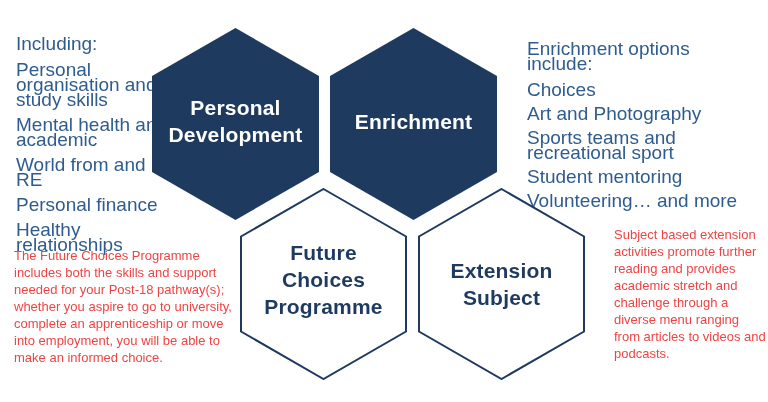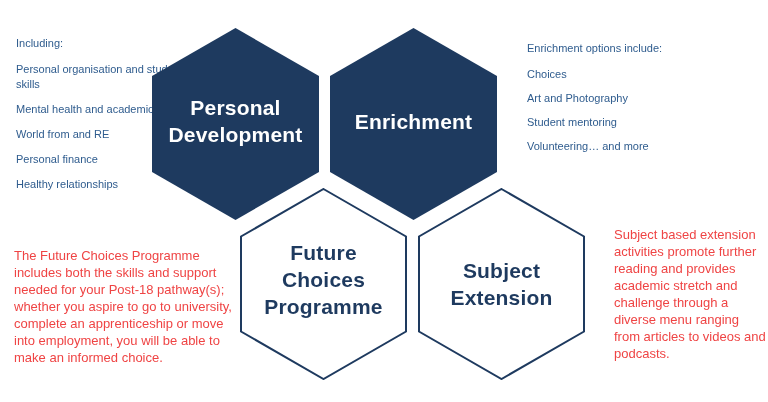--- a/index.html
+++ b/index.html
@@ -46,21 +46,21 @@
   #hex-en { left: 330px; top: 28px; }
   #hex-fc { left: 240px; top: 188px; }
   #hex-se { left: 418px; top: 188px; }
   #hex-pd .hex-label, #hex-en .hex-label { padding-bottom: 6px; }
   #hex-fc .hex-label { padding-bottom: 10px; }
 
   
   .side-list {
     position: absolute;
     color: #2f5c8e;
-    font-size: 11px;
+    font-size: 19px;
     line-height: 15px;
   }
   #left-list  { left: 16px;  top: 36px;  width: 158px; }
   #right-list { left: 527px; top: 41px;  width: 232px; }
   .list-heading { margin-bottom: 11px; }
   #left-list  .list-item { margin-bottom: 10px; }
   #right-list .list-item { margin-bottom: 9px;  }
 
   
   .para {
@@ -83,20 +83,21 @@
     <div class="list-item">Mental health and academic</div>
     <div class="list-item">World from and RE</div>
     <div class="list-item">Personal finance</div>
     <div class="list-item">Healthy relationships</div>
   </div>
 
   <div class="side-list" id="right-list">
     <div class="list-heading">Enrichment options include:</div>
     <div class="list-item">Choices</div>
     <div class="list-item">Art and Photography</div>
+    <div class="list-item">Sports teams and recreational sport</div>
     <div class="list-item">Student mentoring</div>
     <div class="list-item">Volunteering… and more</div>
   </div>
 
   <div class="para" id="left-para">The Future Choices Programme includes both the skills and support needed for your Post-18 pathway(s); whether you aspire to go to university, complete an apprenticeship or move into employment, you will be able to make an informed choice.</div>
 
   <div class="para" id="right-para">Subject based extension activities promote further reading and provides academic stretch and challenge through a diverse menu ranging from articles to videos and podcasts.</div>
 
   <div class="hex" id="hex-pd">
     <svg viewBox="0 0 167 192" aria-hidden="true">
@@ -126,18 +127,18 @@
       <div>Choices</div>
       <div>Programme</div>
     </div>
   </div>
 
   <div class="hex" id="hex-se">
     <svg viewBox="0 0 167 192" aria-hidden="true">
       <polygon points="83.5,1 166,48.5 166,143.5 83.5,191 1,143.5 1,48.5" fill="#ffffff" stroke="#1e3a5f" stroke-width="2"></polygon>
     </svg>
     <div class="hex-label dark">
+      <div>Extension</div>
       <div>Subject</div>
-      <div>Extension</div>
     </div>
   </div>
 
 </div>
 
 </body></html>

